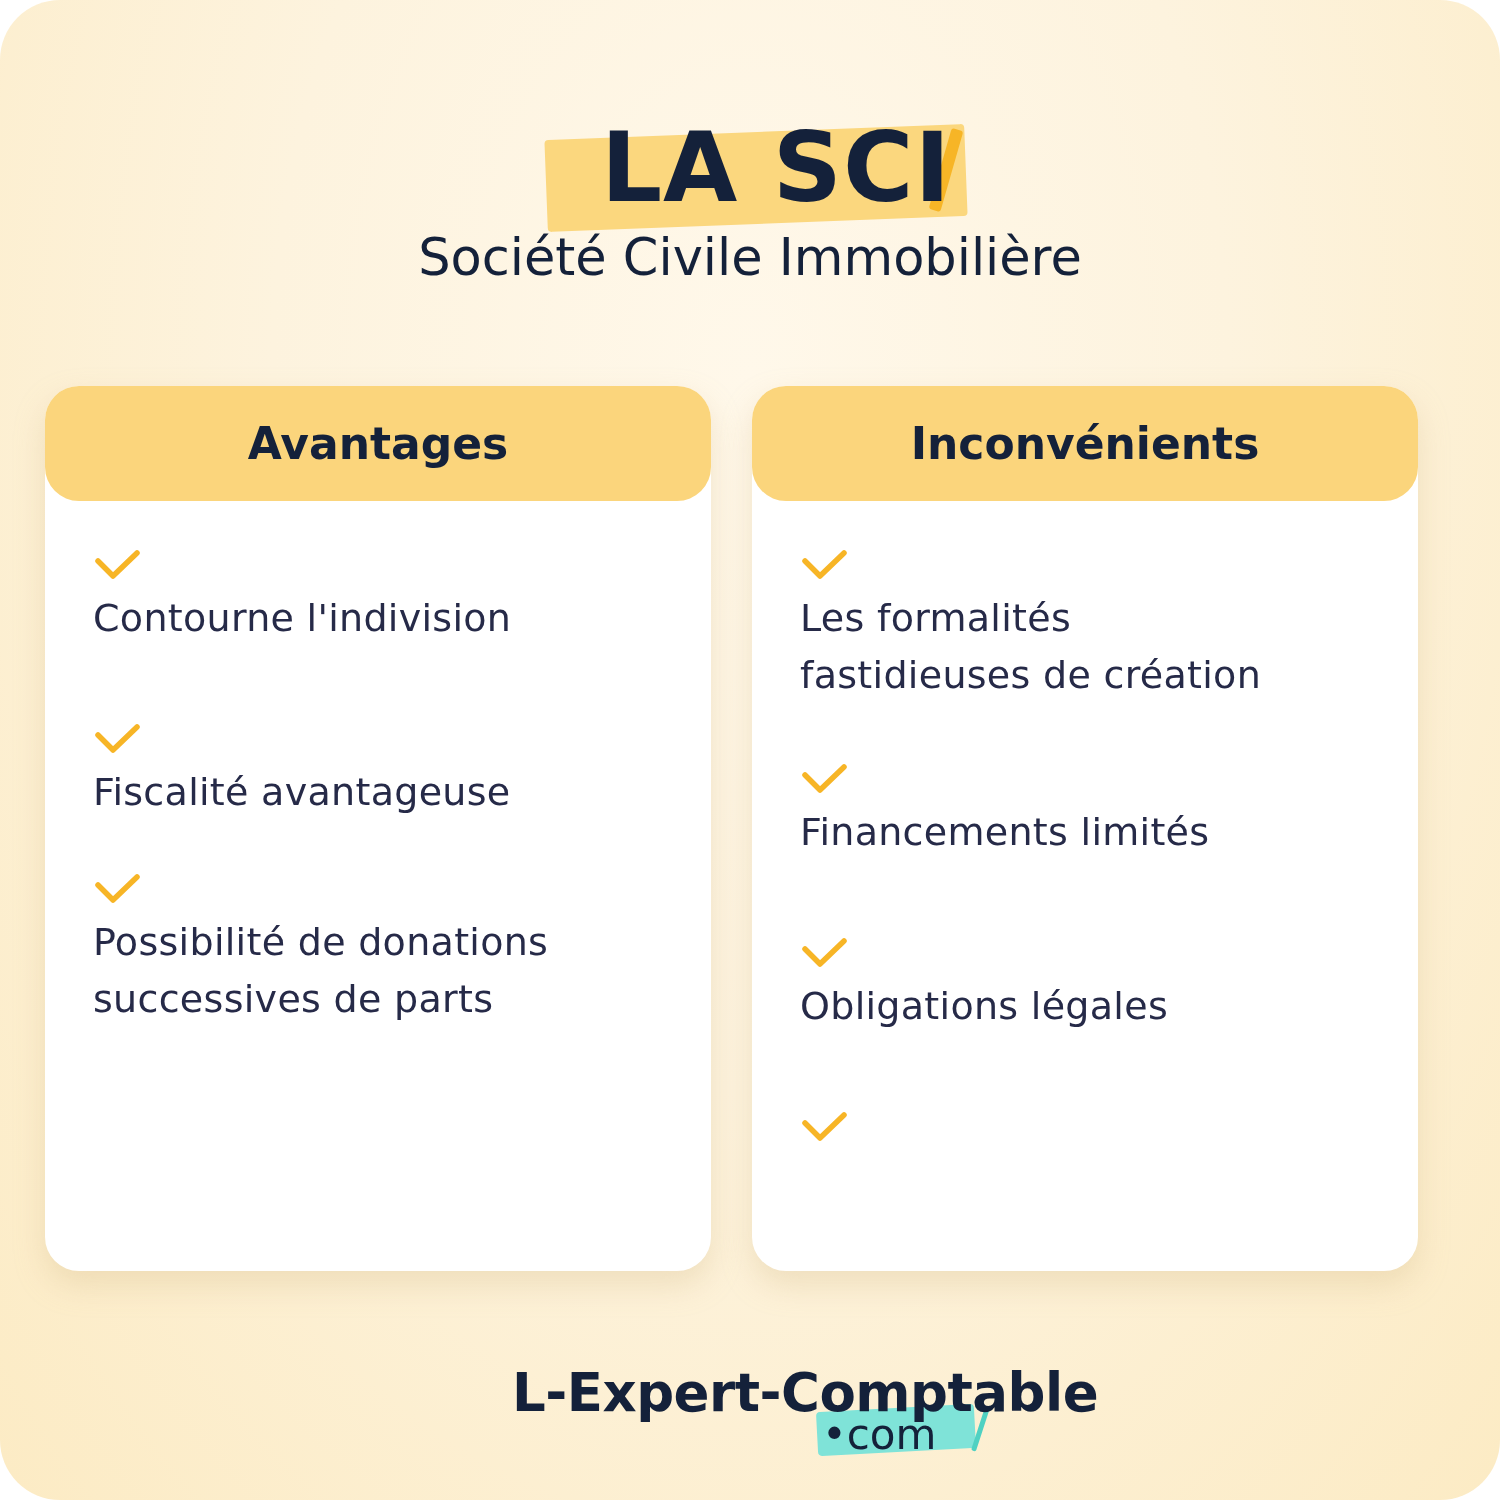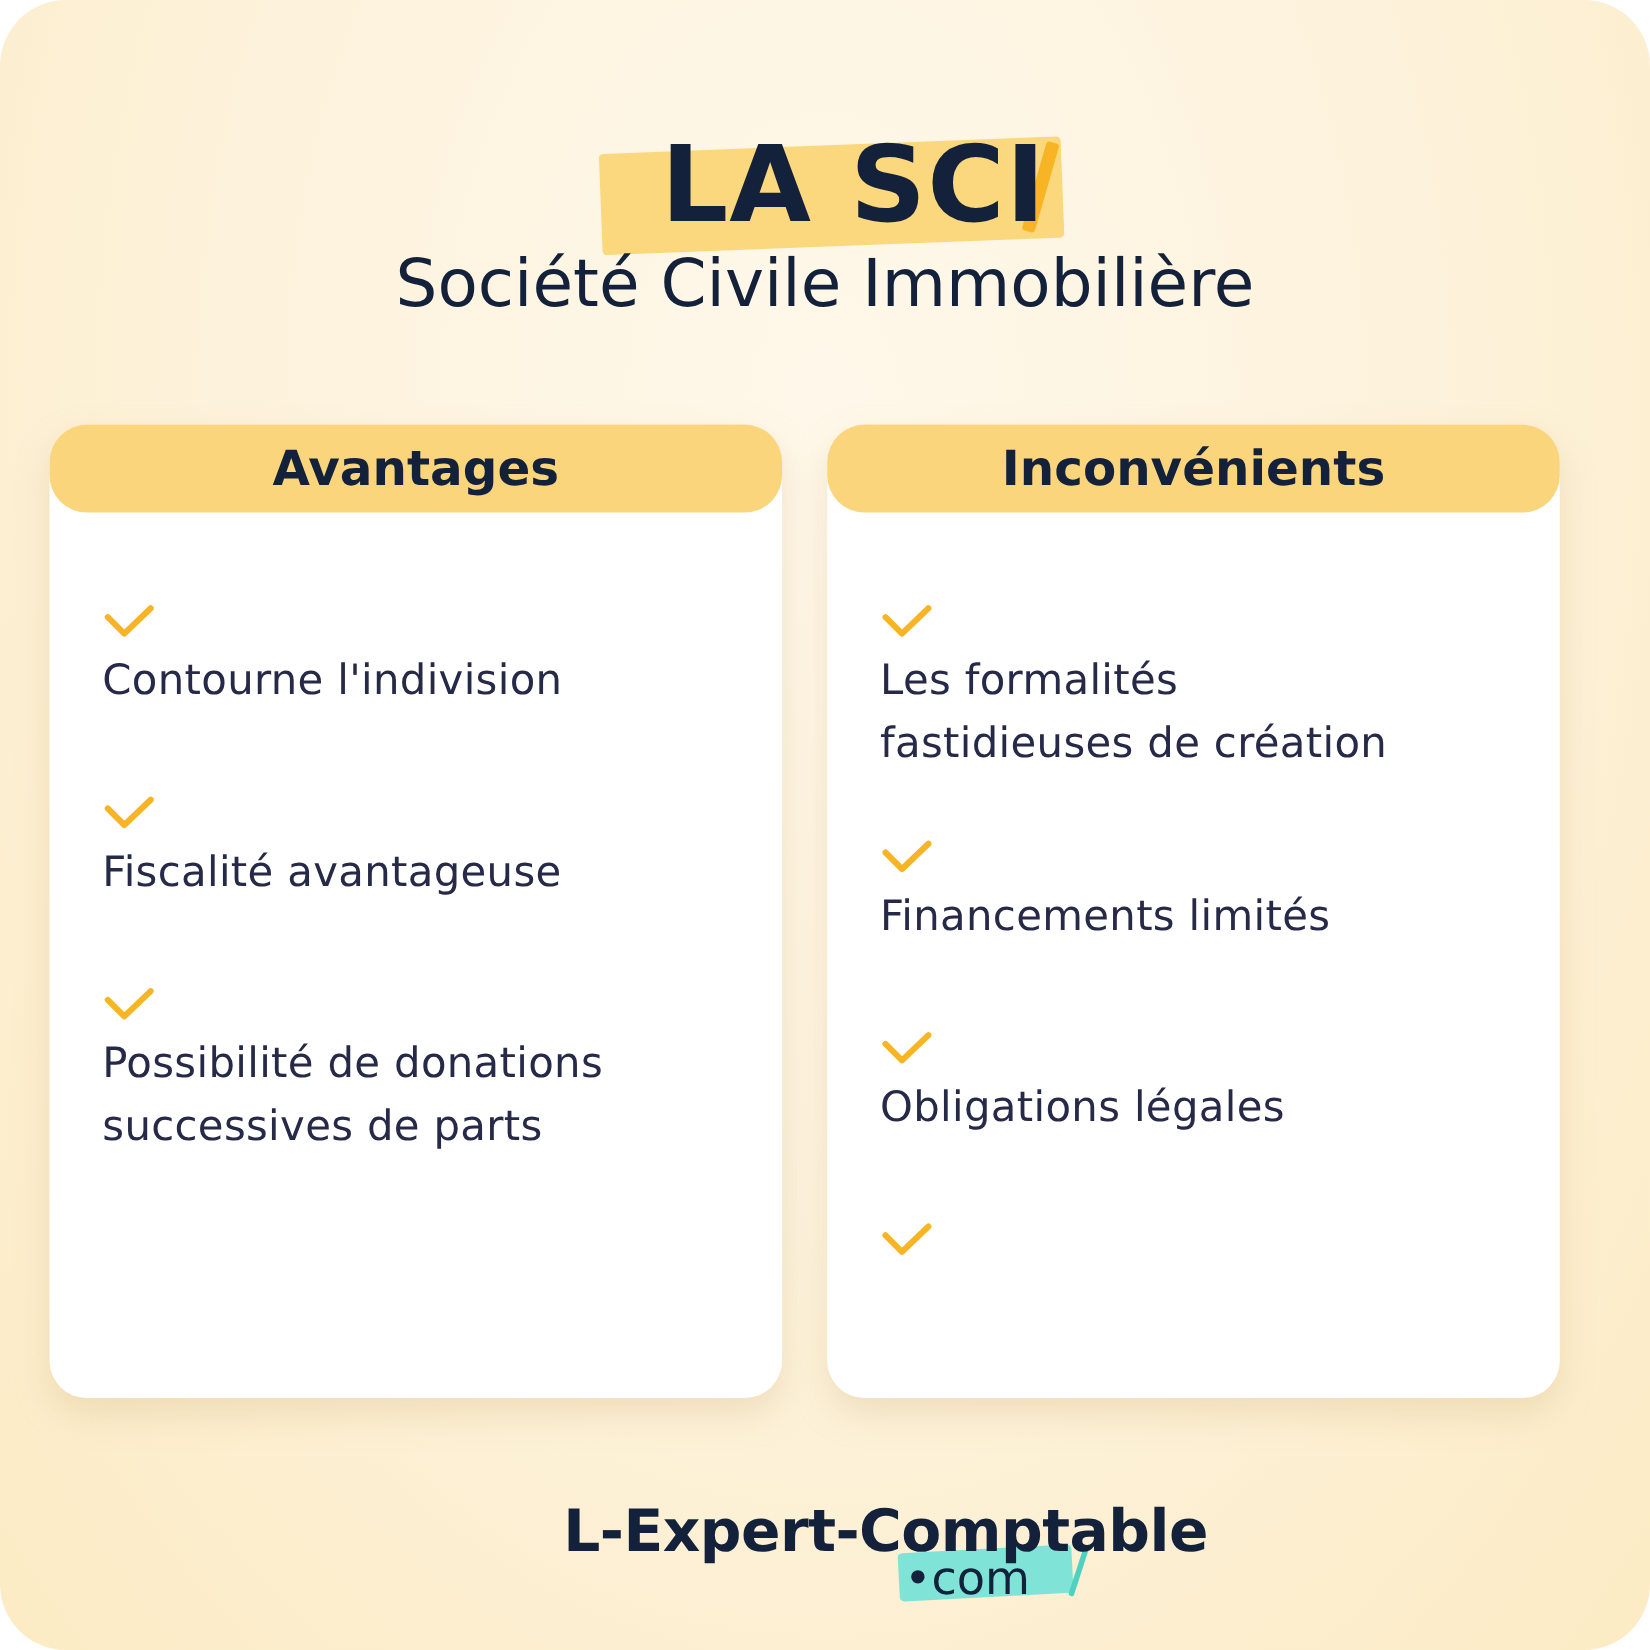--- a/index.html
+++ b/index.html
@@ -17,31 +17,31 @@
     position: absolute; left: 940px; top: 128px; width: 12px; height: 84px;
     background: #f7b526; transform: rotate(16deg); border-radius: 3px;
   }
   .title {
     position: absolute; left: 0; width: 1500px; top: 118px; text-align: center;
     font-family: "DejaVu Sans", sans-serif; font-weight: bold; font-size: 96px;
     color: #14213a; letter-spacing: 1px; line-height: 100px; padding-left: 26px;
   }
   .subtitle {
     position: absolute; left: 0; width: 1500px; top: 218px; text-align: center;
-    font-family: "DejaVu Sans", sans-serif; font-size: 60px; color: #14213a;
+    font-family: "DejaVu Sans", sans-serif; font-size: 51px; color: #14213a;
     line-height: 80px; font-weight: normal;
   }
   .card {
     position: absolute; top: 386px; width: 666px; height: 885px; background: #ffffff;
     border-radius: 34px; box-shadow: 0 14px 30px rgba(215, 190, 140, 0.35);
   }
   .card.left { left: 45px; }
   .card.right { left: 724px; margin-left: 28px; }
   .card-header {
-    height: 80px; background: #fbd57c; border-radius: 34px;
+    height: 115px; background: #fbd57c; border-radius: 34px;
     display: flex; align-items: center; justify-content: center;
     font-family: "DejaVu Sans", sans-serif; font-weight: bold; font-size: 44px; color: #14213a;
   }
   .items { position: absolute; left: 48px; top: 140px; right: 20px; }
   .item { display: flex; align-items: flex-start; margin-bottom: 49px; flex-direction: column; }
   .check { width: 50px; height: 40px; flex: 0 0 50px; margin-top: 14px; margin-right: 32px; }
   .item-text {
     font-family: "DejaVu Sans", sans-serif; font-size: 38px; line-height: 57px; color: #262a48;
     letter-spacing: 0.3px; white-space: pre-line;
   }
@@ -75,21 +75,21 @@
 
   <div class="card left">
     <div class="card-header">Avantages</div>
     <div class="items">
       <div class="item" style="margin-bottom:53px;">
         <svg class="check" viewBox="0 0 50 40">
             <polyline points="5,16 20,31 44,8" fill="none" stroke="#f7b526" stroke-width="5.5" stroke-linecap="round" stroke-linejoin="round"></polyline>
           </svg>
         <span class="item-text">Contourne l'indivision</span>
       </div>
-      <div class="item" style="margin-bottom:53px;">
+      <div class="item" style="margin-bottom:29px;">
         <svg class="check" viewBox="0 0 50 40">
             <polyline points="5,16 20,31 44,8" fill="none" stroke="#f7b526" stroke-width="5.5" stroke-linecap="round" stroke-linejoin="round"></polyline>
           </svg>
         <span class="item-text">Fiscalité avantageuse</span>
       </div>
       <div class="item">
         <svg class="check" viewBox="0 0 50 40">
             <polyline points="5,16 20,31 44,8" fill="none" stroke="#f7b526" stroke-width="5.5" stroke-linecap="round" stroke-linejoin="round"></polyline>
           </svg>
         <span class="item-text">Possibilité de donations

